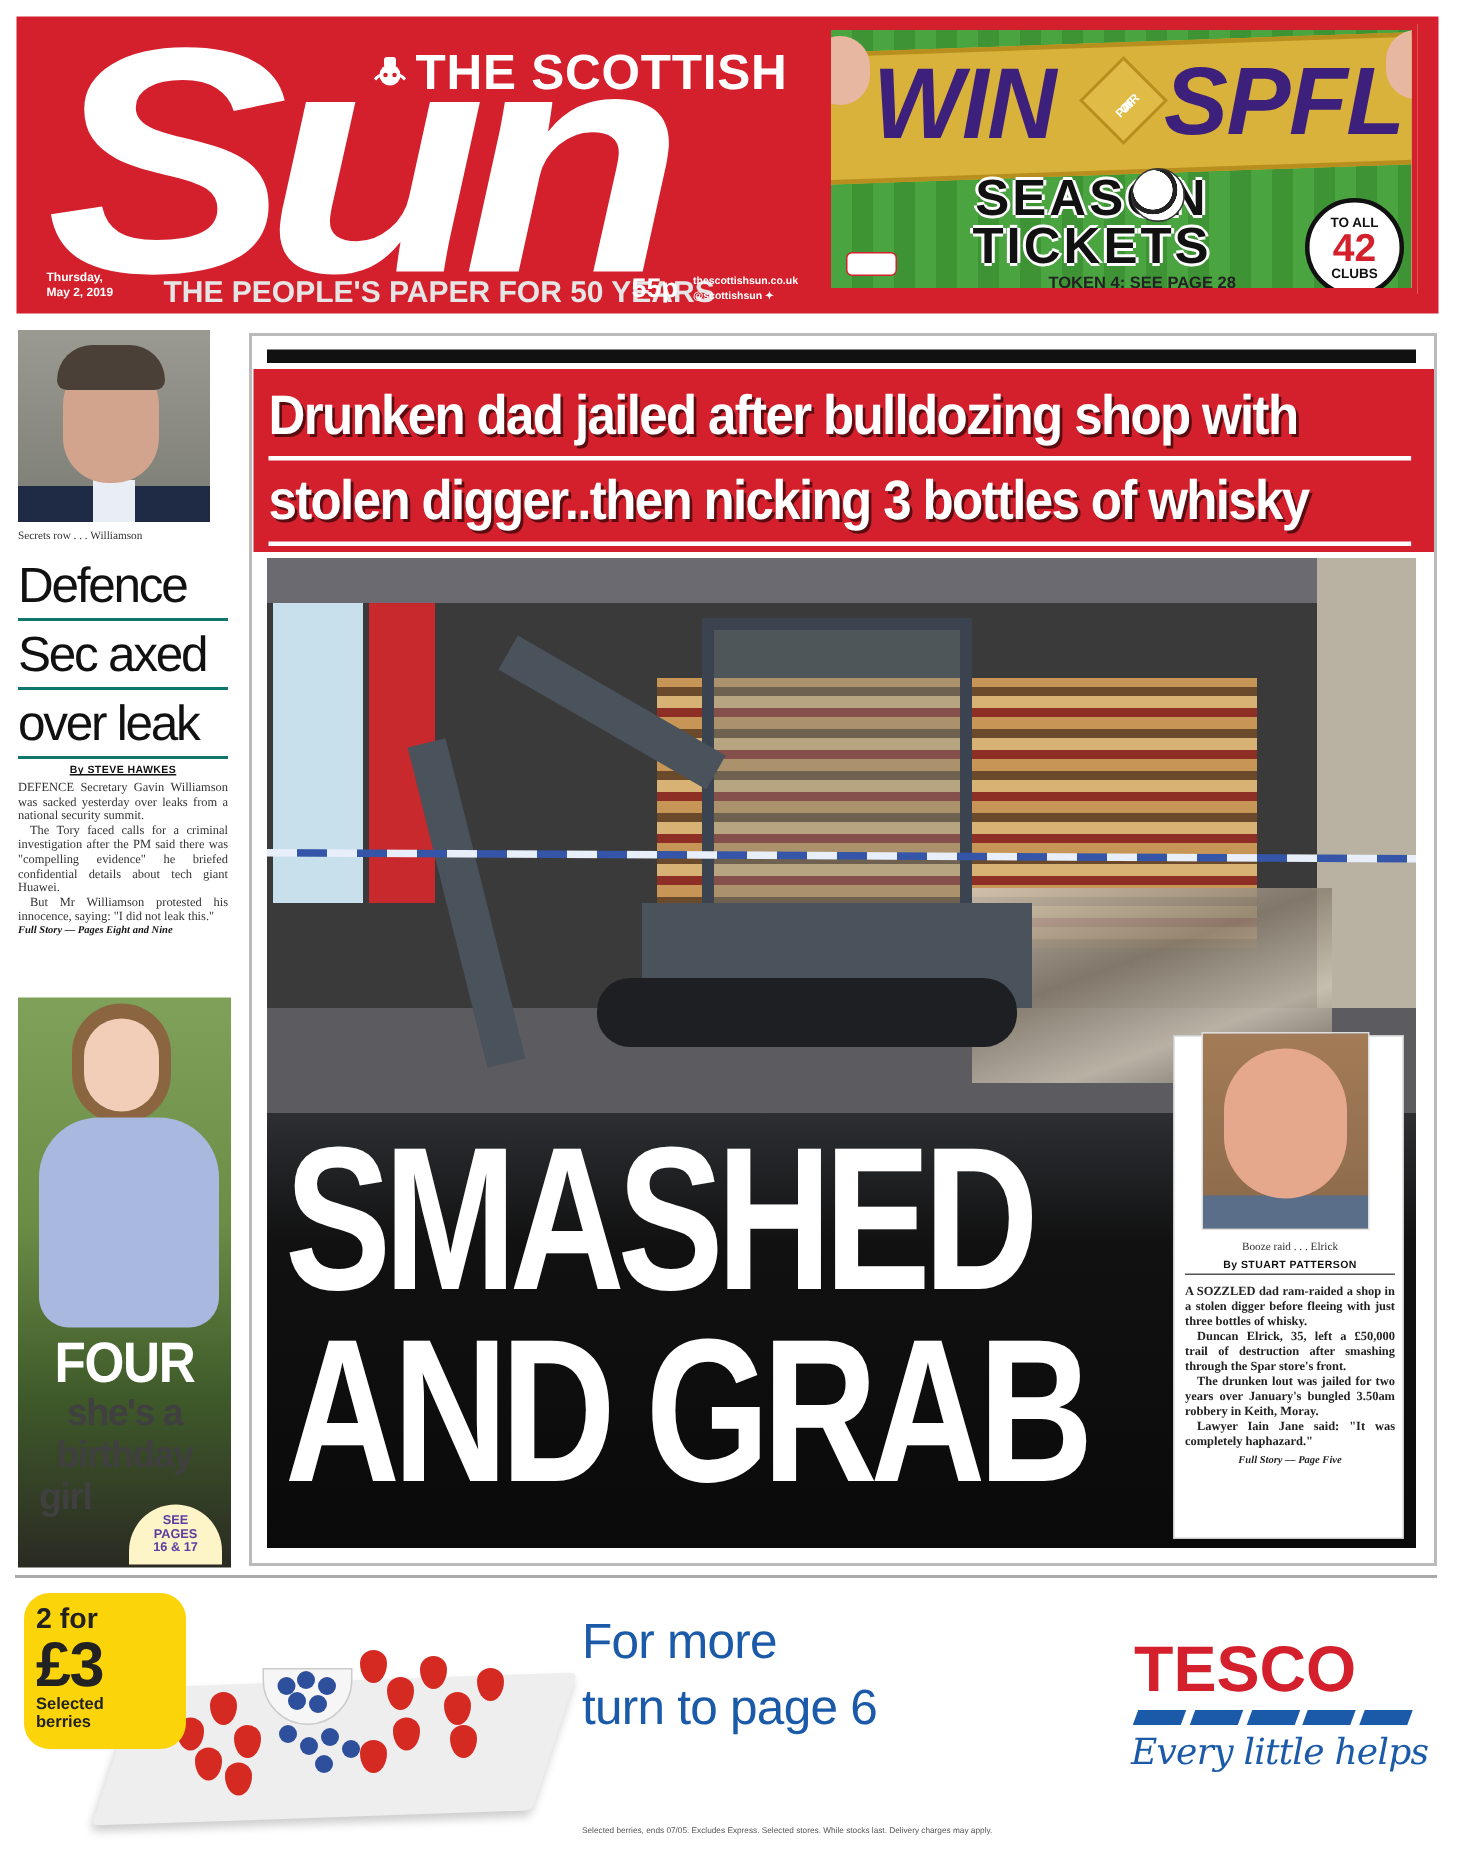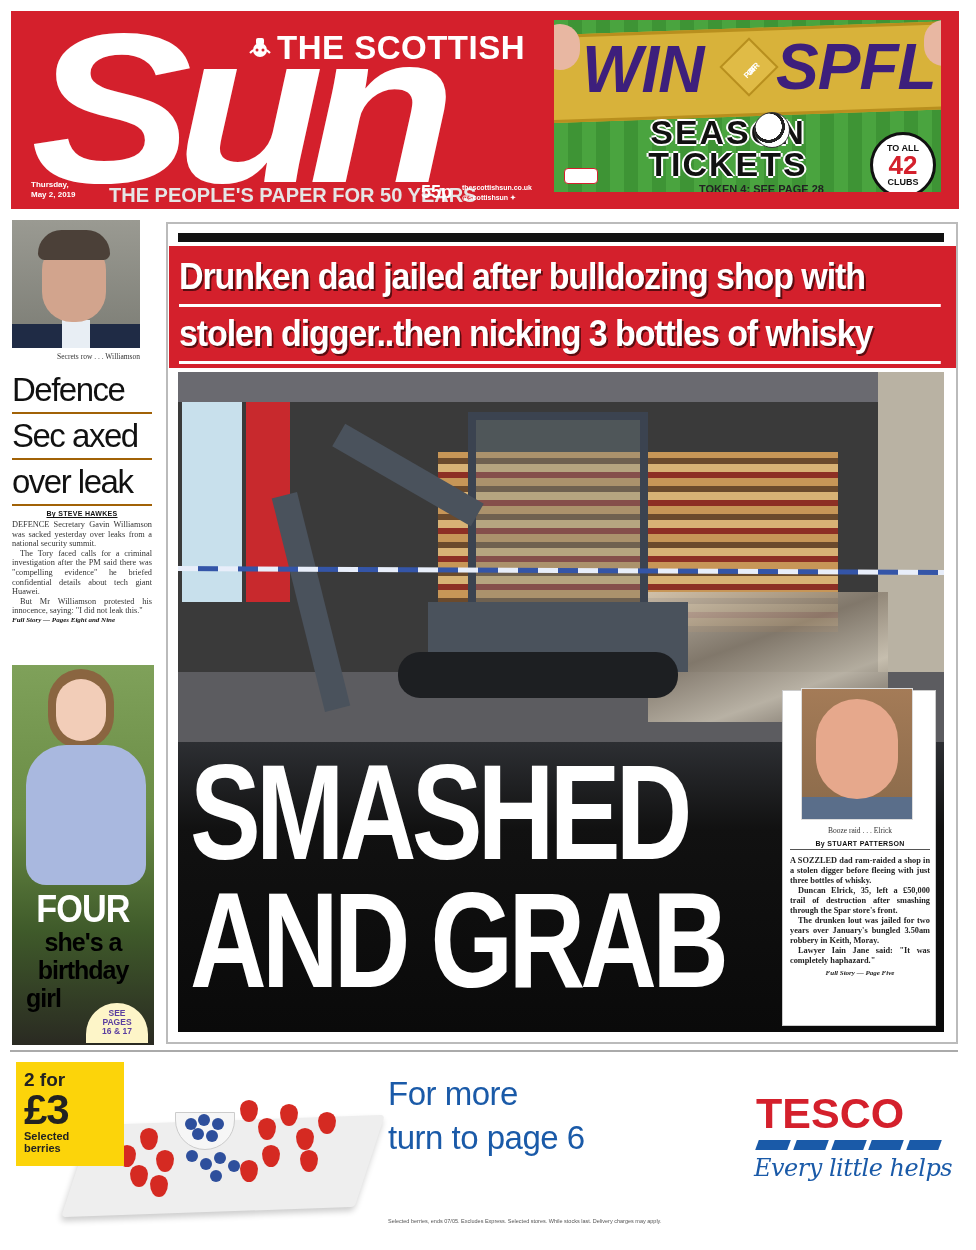--- a/index.html
+++ b/index.html
@@ -112,27 +112,27 @@
   .pic-williamson .hair {
     position: absolute; left: 26px; top: 10px; width: 72px; height: 30px; border-radius: 36px 36px 10px 10px;
     background: #4b4038;
   }
   .pic-williamson .suit {
     position: absolute; left: 0; top: 104px; width: 128px; height: 30px; background: #1f2b45;
   }
   .pic-williamson .shirt {
     position: absolute; left: 50px; top: 100px; width: 28px; height: 30px; background: #e8eef4;
   }
-  .cap-small { position: absolute; font-size: 7.5px; color: #333; text-align: right; font-family: "Liberation Serif", serif; }
+  .cap-small { position: absolute; font-size: 7.5px; color: #333; text-align: left; font-family: "Liberation Serif", serif; }
   .defence-head {
     position: absolute; left: 12px; top: 368px; width: 140px;
   }
   .defence-head .line {
     font-family: "Liberation Sans", sans-serif; font-size: 33px; line-height: 44px; letter-spacing: -1.5px;
-    color: #111; border-bottom: 2px solid #a16207; white-space: nowrap;
+    color: #111; border-bottom: 2px solid #0f766e; white-space: nowrap;
   }
   .byline-small {
     font-size: 7px; font-weight: bold; text-align: center; text-decoration: underline; margin-top: 4px; letter-spacing: 0.3px;
   }
   .body-small {
     font-family: "Liberation Serif", serif; font-size: 8.3px; line-height: 9.6px; color: #333; text-align: justify;
   }
   .small-more { font-family: "Liberation Serif", serif; font-size: 7px; font-style: italic; font-weight: bold; }
 
   .pic-charlotte {
@@ -140,21 +140,21 @@
     background: linear-gradient(180deg, #7fa15a 0%, #6a8c45 40%, #3f5a2a 70%, #2a2a22 100%);
   }
   .pic-charlotte .hair { position: absolute; left: 36px; top: 4px; width: 66px; height: 80px; border-radius: 33px; background: #8a6540; }
   .pic-charlotte .face { position: absolute; left: 44px; top: 14px; width: 50px; height: 62px; border-radius: 25px; background: #f2cdb8; }
   .pic-charlotte .dress { position: absolute; left: 14px; top: 80px; width: 120px; height: 140px; border-radius: 40px 40px 20px 20px; background: #a9b8df; }
   .four-text {
     position: absolute; left: 18px; top: 890px; width: 130px; text-align: center;
     font-weight: 900; color: #fff; font-family: "Liberation Sans", sans-serif;
   }
   .four-text .four { font-size: 38px; line-height: 38px; letter-spacing: -1px; transform: scaleX(0.9); }
-  .four-text .sub { font-size: 25px; line-height: 28px; color: #000000; letter-spacing: -1px; }
+  .four-text .sub { font-size: 25px; line-height: 28px; color: #404040; letter-spacing: -1px; }
   .see-pages {
     position: absolute; left: 86px; top: 1003px; width: 62px; height: 40px; border-radius: 32px 32px 0 0;
     background: #fdf5c8; text-align: center; font-size: 8.5px; font-weight: bold; color: #5b3fa0; line-height: 9px; padding-top: 6px;
   }
 
   
   .main-frame {
     position: absolute; left: 166px; top: 222px; width: 792px; height: 822px;
     border: 2px solid #bbb; background: #fff;
   }
@@ -213,21 +213,21 @@
   .elrick-cap { position: absolute; left: 790px; top: 826px; width: 140px; font-size: 7.5px; text-align: center; font-family: "Liberation Serif", serif; color: #333; }
   .elrick-by { position: absolute; left: 790px; top: 840px; width: 140px; font-size: 7px; font-weight: bold; text-align: center; border-bottom: 1px solid #555; padding-bottom: 2px; letter-spacing: 0.3px; }
   .elrick-body { position: absolute; left: 790px; top: 856px; width: 140px; font-size: 8.3px; line-height: 10px; text-align: justify; font-family: "Liberation Serif", serif; font-weight: bold; color: #222; }
   .elrick-body p { text-indent: 0; }
   .elrick-body p + p { text-indent: 8px; }
   .elrick-more { text-align: center; font-style: italic; font-size: 7px; margin-top: 2px; }
 
   
   .ad-divider { position: absolute; left: 10px; top: 1050px; width: 948px; height: 2px; background: #aaa; }
   .ad-offer {
-    position: absolute; left: 16px; top: 1062px; width: 108px; height: 104px; background: #fcd40a; padding: 8px 0 0 8px;
+    position: absolute; left: 16px; top: 1062px; width: 108px; height: 104px; background: #fcd40a; padding: 8px 0 0 8px; border-radius: 17px;
   }
   .ad-offer .a { font-weight: bold; font-size: 19px; line-height: 20px; color: #222; }
   .ad-offer .b { font-weight: bold; font-size: 42px; line-height: 40px; color: #222; letter-spacing: -1px; }
   .ad-offer .c { font-size: 11px; line-height: 12px; color: #222; font-weight: bold; }
   .board {
     position: absolute; left: 78px; top: 1120px; width: 290px; height: 92px; background: #eeeeee;
     transform: skewX(-20deg) rotate(-2deg); border-radius: 4px; box-shadow: 0 4px 6px rgba(0,0,0,0.2);
   }
   .berry { position: absolute; width: 18px; height: 22px; border-radius: 50% 50% 50% 50% / 40% 40% 60% 60%; background: #d52a22; }
   .blue { position: absolute; width: 12px; height: 12px; border-radius: 50%; background: #2e4f9c; }

